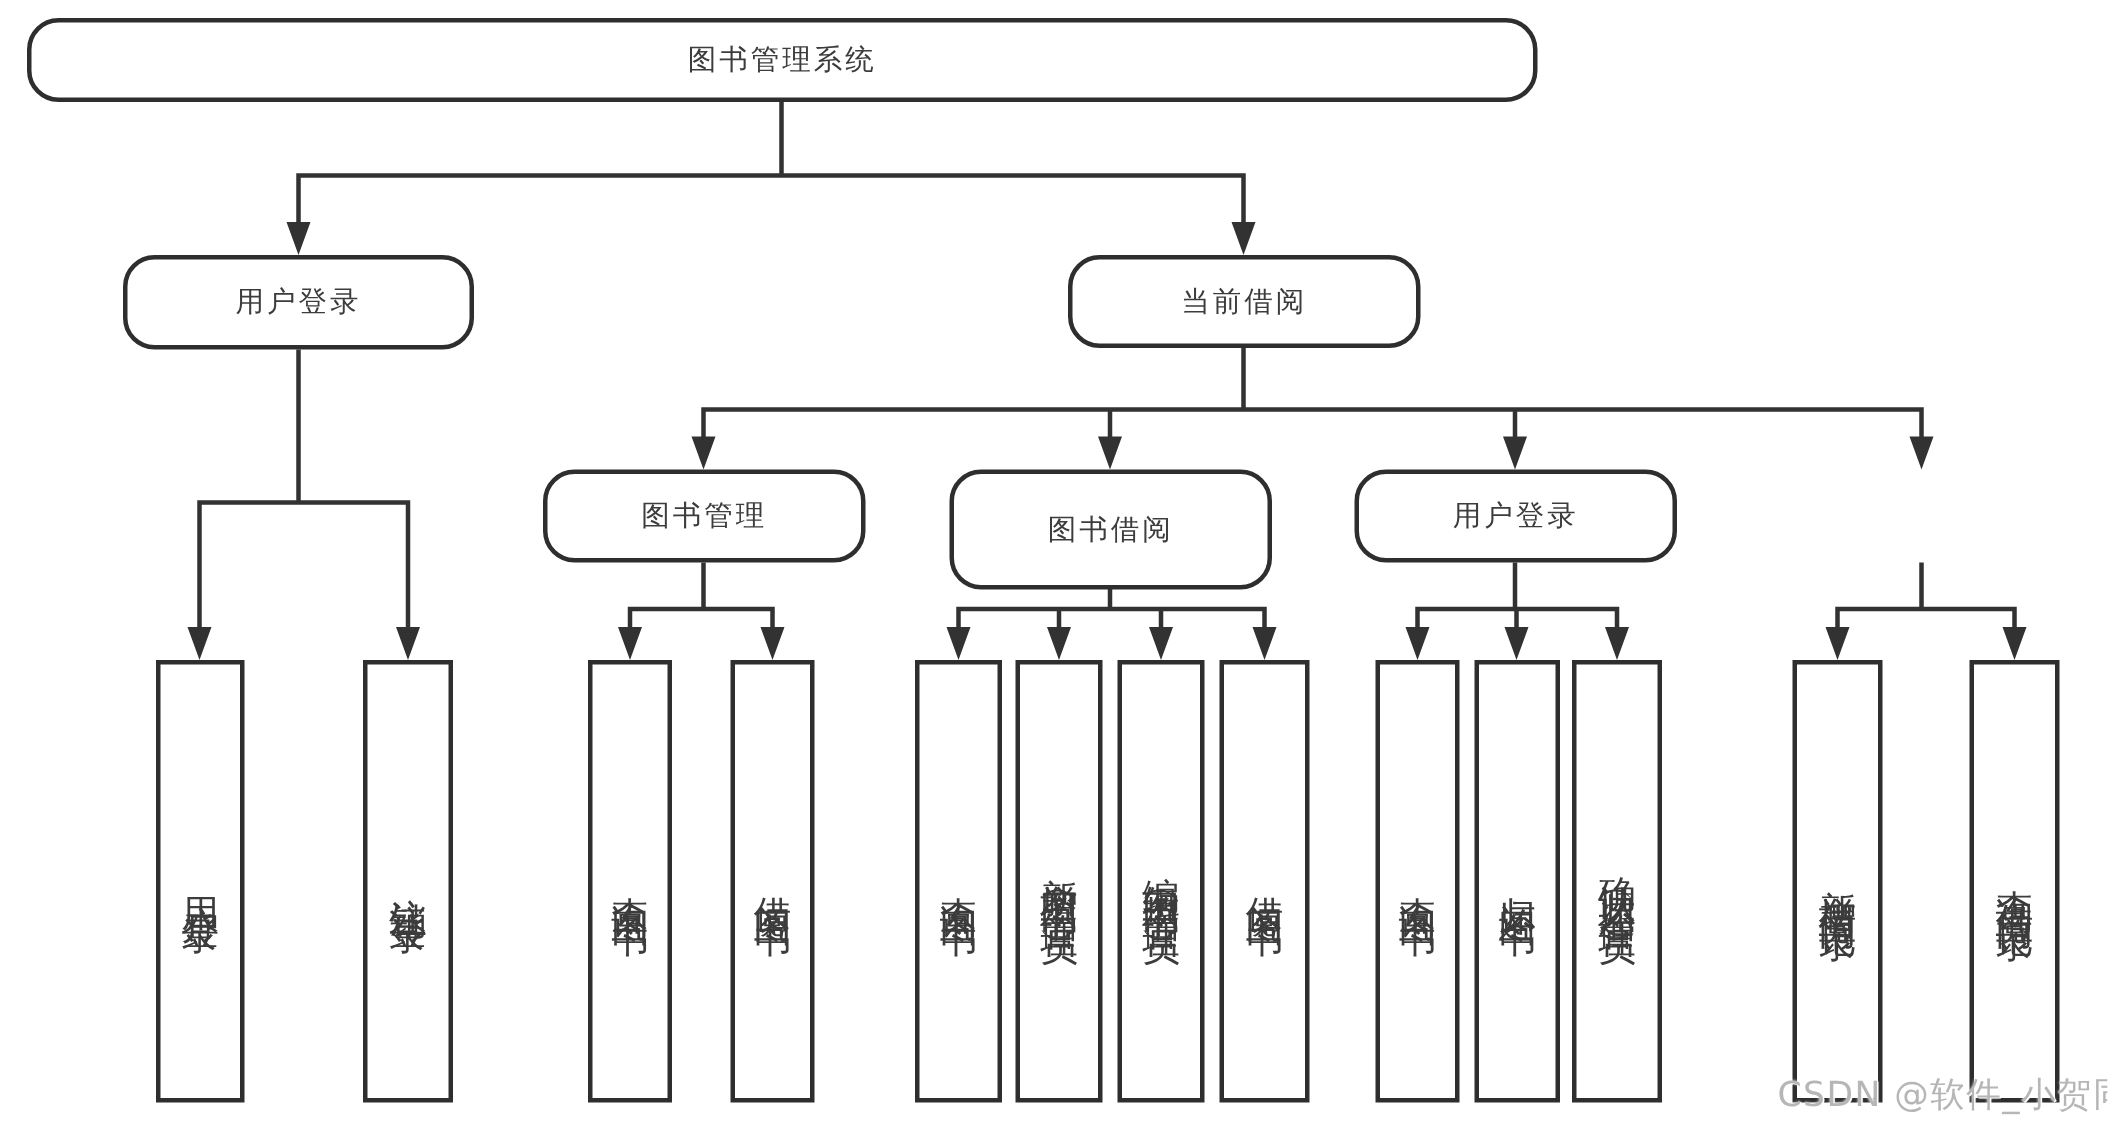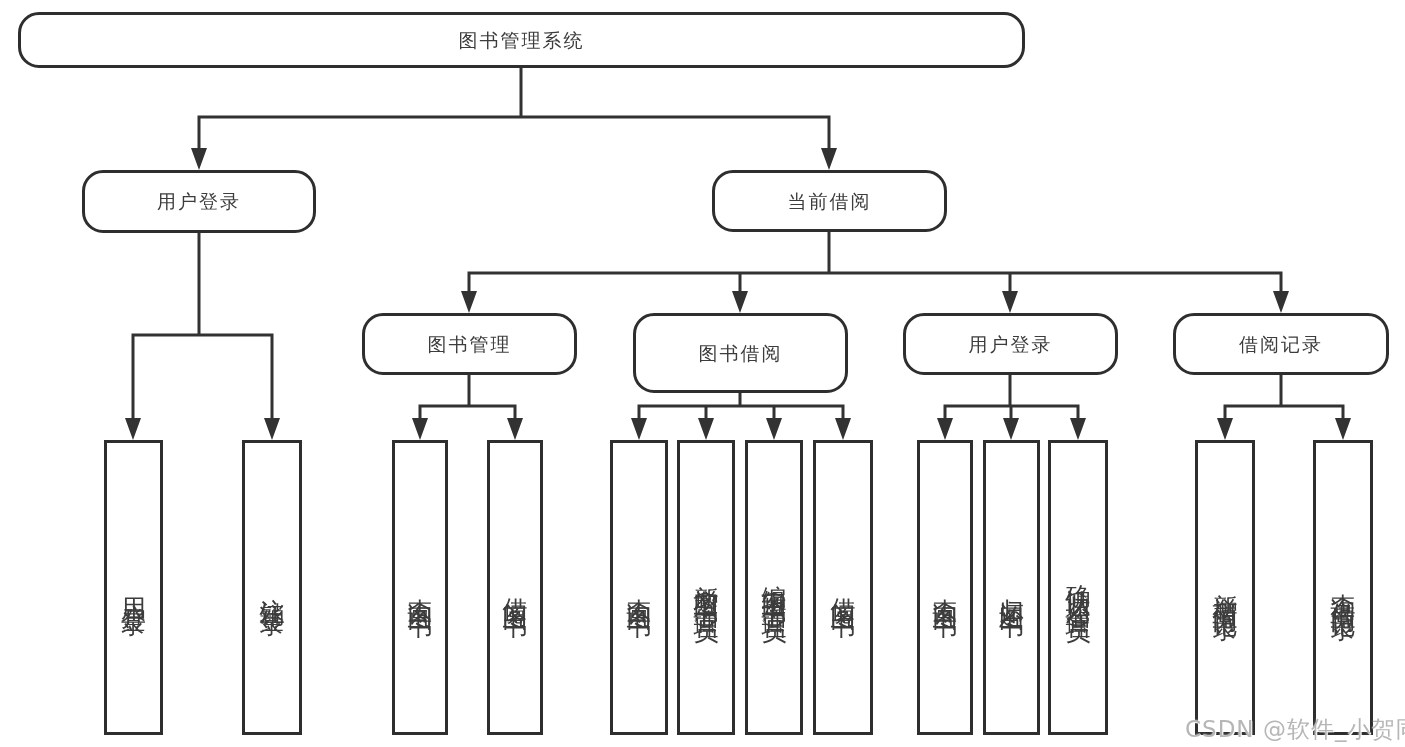--- a/index.html
+++ b/index.html
@@ -61,21 +61,20 @@
   </svg>
 
   <div class="box h" style="left:18px;top:12px;width:1007px;height:56px;">图书管理系统</div>
 
   <div class="box h" style="left:82px;top:170px;width:234px;height:63px;">用户登录</div>
   <div class="box h" style="left:712px;top:170px;width:235px;height:62px;">当前借阅</div>
 
   <div class="box h" style="left:362px;top:313px;width:215px;height:62px;">图书管理</div>
   <div class="box h" style="left:633px;top:313px;width:215px;height:80px;">图书借阅</div>
   <div class="box h" style="left:903px;top:313px;width:215px;height:62px;">用户登录</div>
-  <div class="box h" style="left:1173px;top:313px;width:216px;height:62px;">借阅记录</div>
 
   <div class="box v" style="left:104px;top:440px;width:59px;height:295px;">用户登录</div>
   <div class="box v" style="left:242px;top:440px;width:60px;height:295px;">注销登录</div>
 
   <div class="box v" style="left:392px;top:440px;width:56px;height:295px;">查询图书</div>
   <div class="box v" style="left:487px;top:440px;width:56px;height:295px;">借阅图书</div>
 
   <div class="box v" style="left:610px;top:440px;width:58px;height:295px;">查询图书</div>
   <div class="box v" style="left:677px;top:440px;width:58px;height:295px;">新增图书（管理员）</div>
   <div class="box v" style="left:745px;top:440px;width:58px;height:295px;">编辑图书（管理员）</div>

